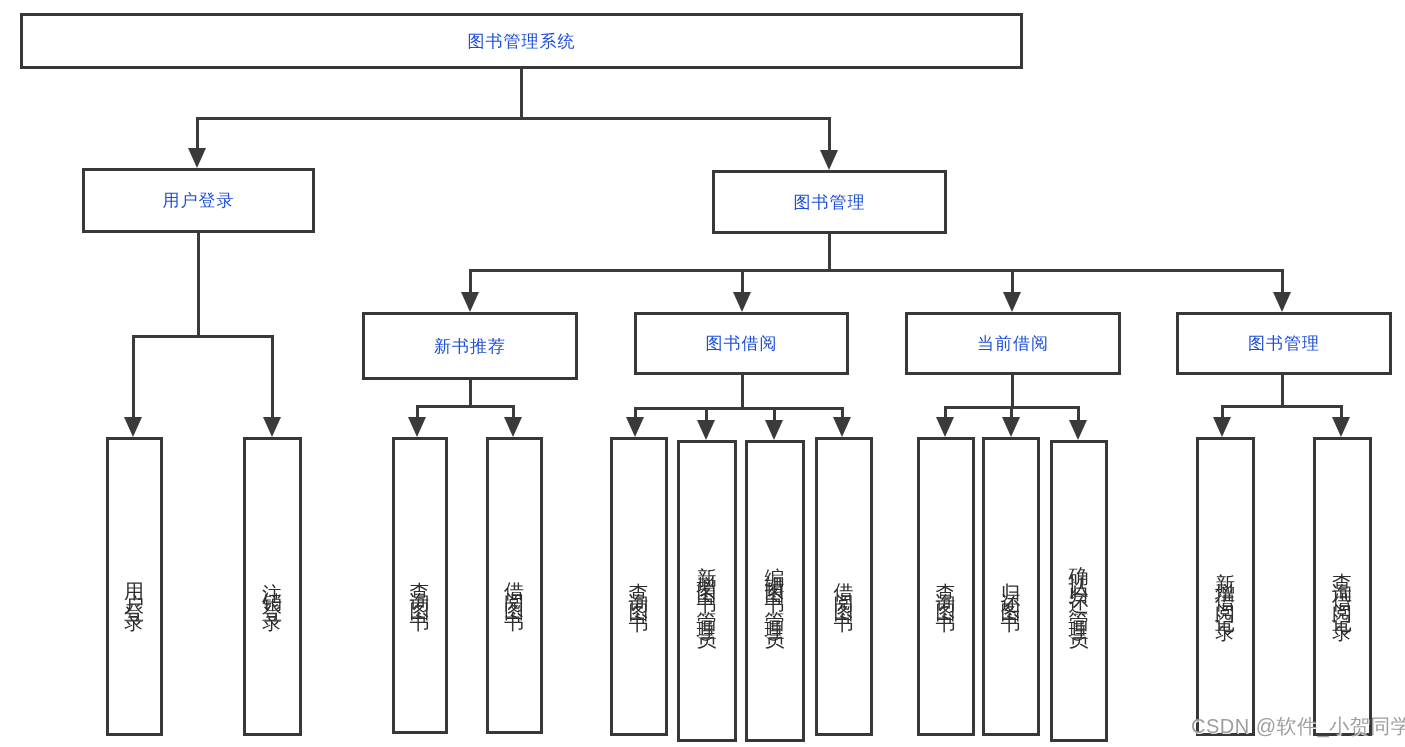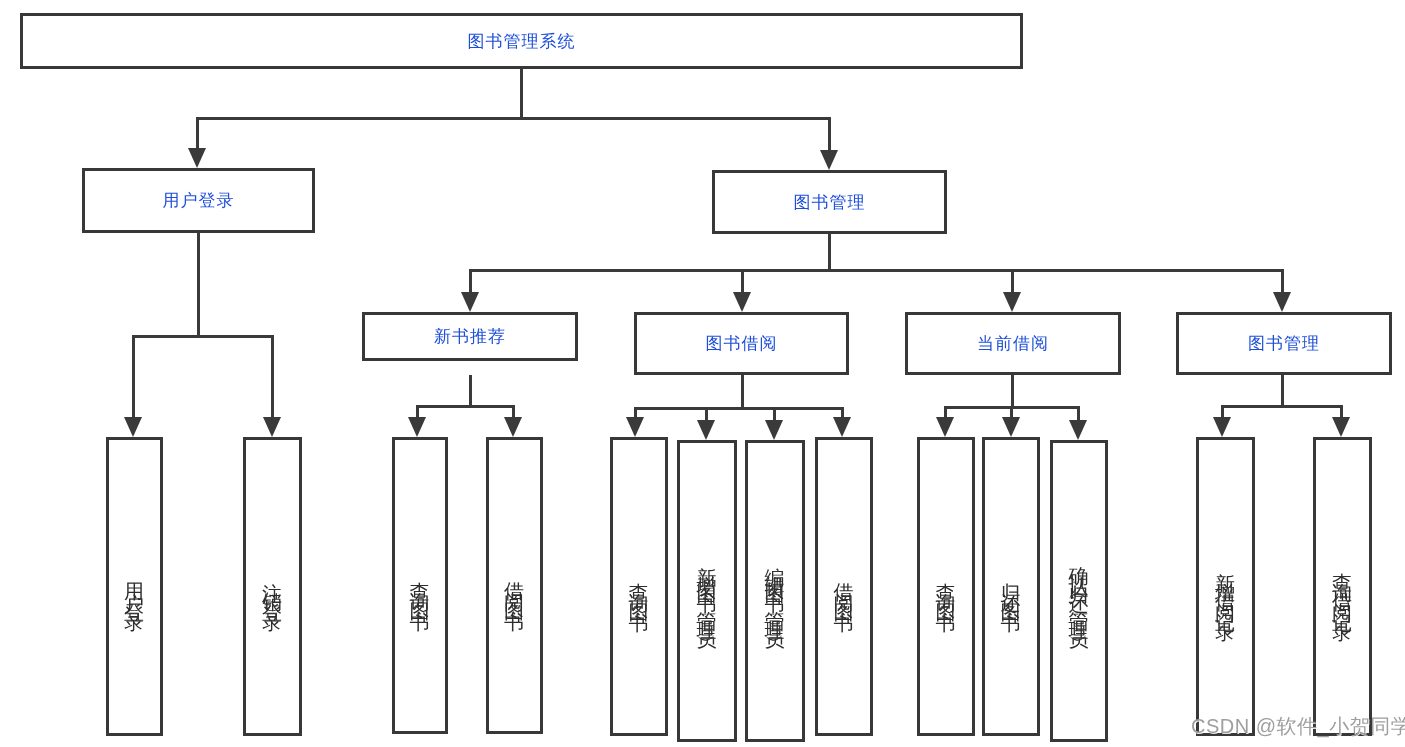--- a/index.html
+++ b/index.html
@@ -65,21 +65,21 @@
   <div class="line" style="left:469px;top:269px;width:815px;height:3px"></div>
   <div class="line" style="left:469px;top:269px;width:3px;height:27px"></div>
   <div class="tri" style="left:461px;top:292px"></div>
   <div class="line" style="left:741px;top:269px;width:3px;height:27px"></div>
   <div class="tri" style="left:733px;top:292px"></div>
   <div class="line" style="left:1011px;top:269px;width:3px;height:27px"></div>
   <div class="tri" style="left:1003px;top:292px"></div>
   <div class="line" style="left:1281px;top:269px;width:3px;height:27px"></div>
   <div class="tri" style="left:1273px;top:292px"></div>
 
-  <div class="node" style="left:362px;top:312px;width:216px;height:49px">
+  <div class="node" style="left:362px;top:312px;width:216px;height:68px">
     <span class="hlabel">新书推荐</span>
   </div>
   <div class="node" style="left:634px;top:312px;width:215px;height:63px">
     <span class="hlabel">图书借阅</span>
   </div>
   <div class="node" style="left:905px;top:312px;width:216px;height:63px">
     <span class="hlabel">当前借阅</span>
   </div>
   <div class="node" style="left:1176px;top:312px;width:216px;height:63px">
     <span class="hlabel">图书管理</span>

